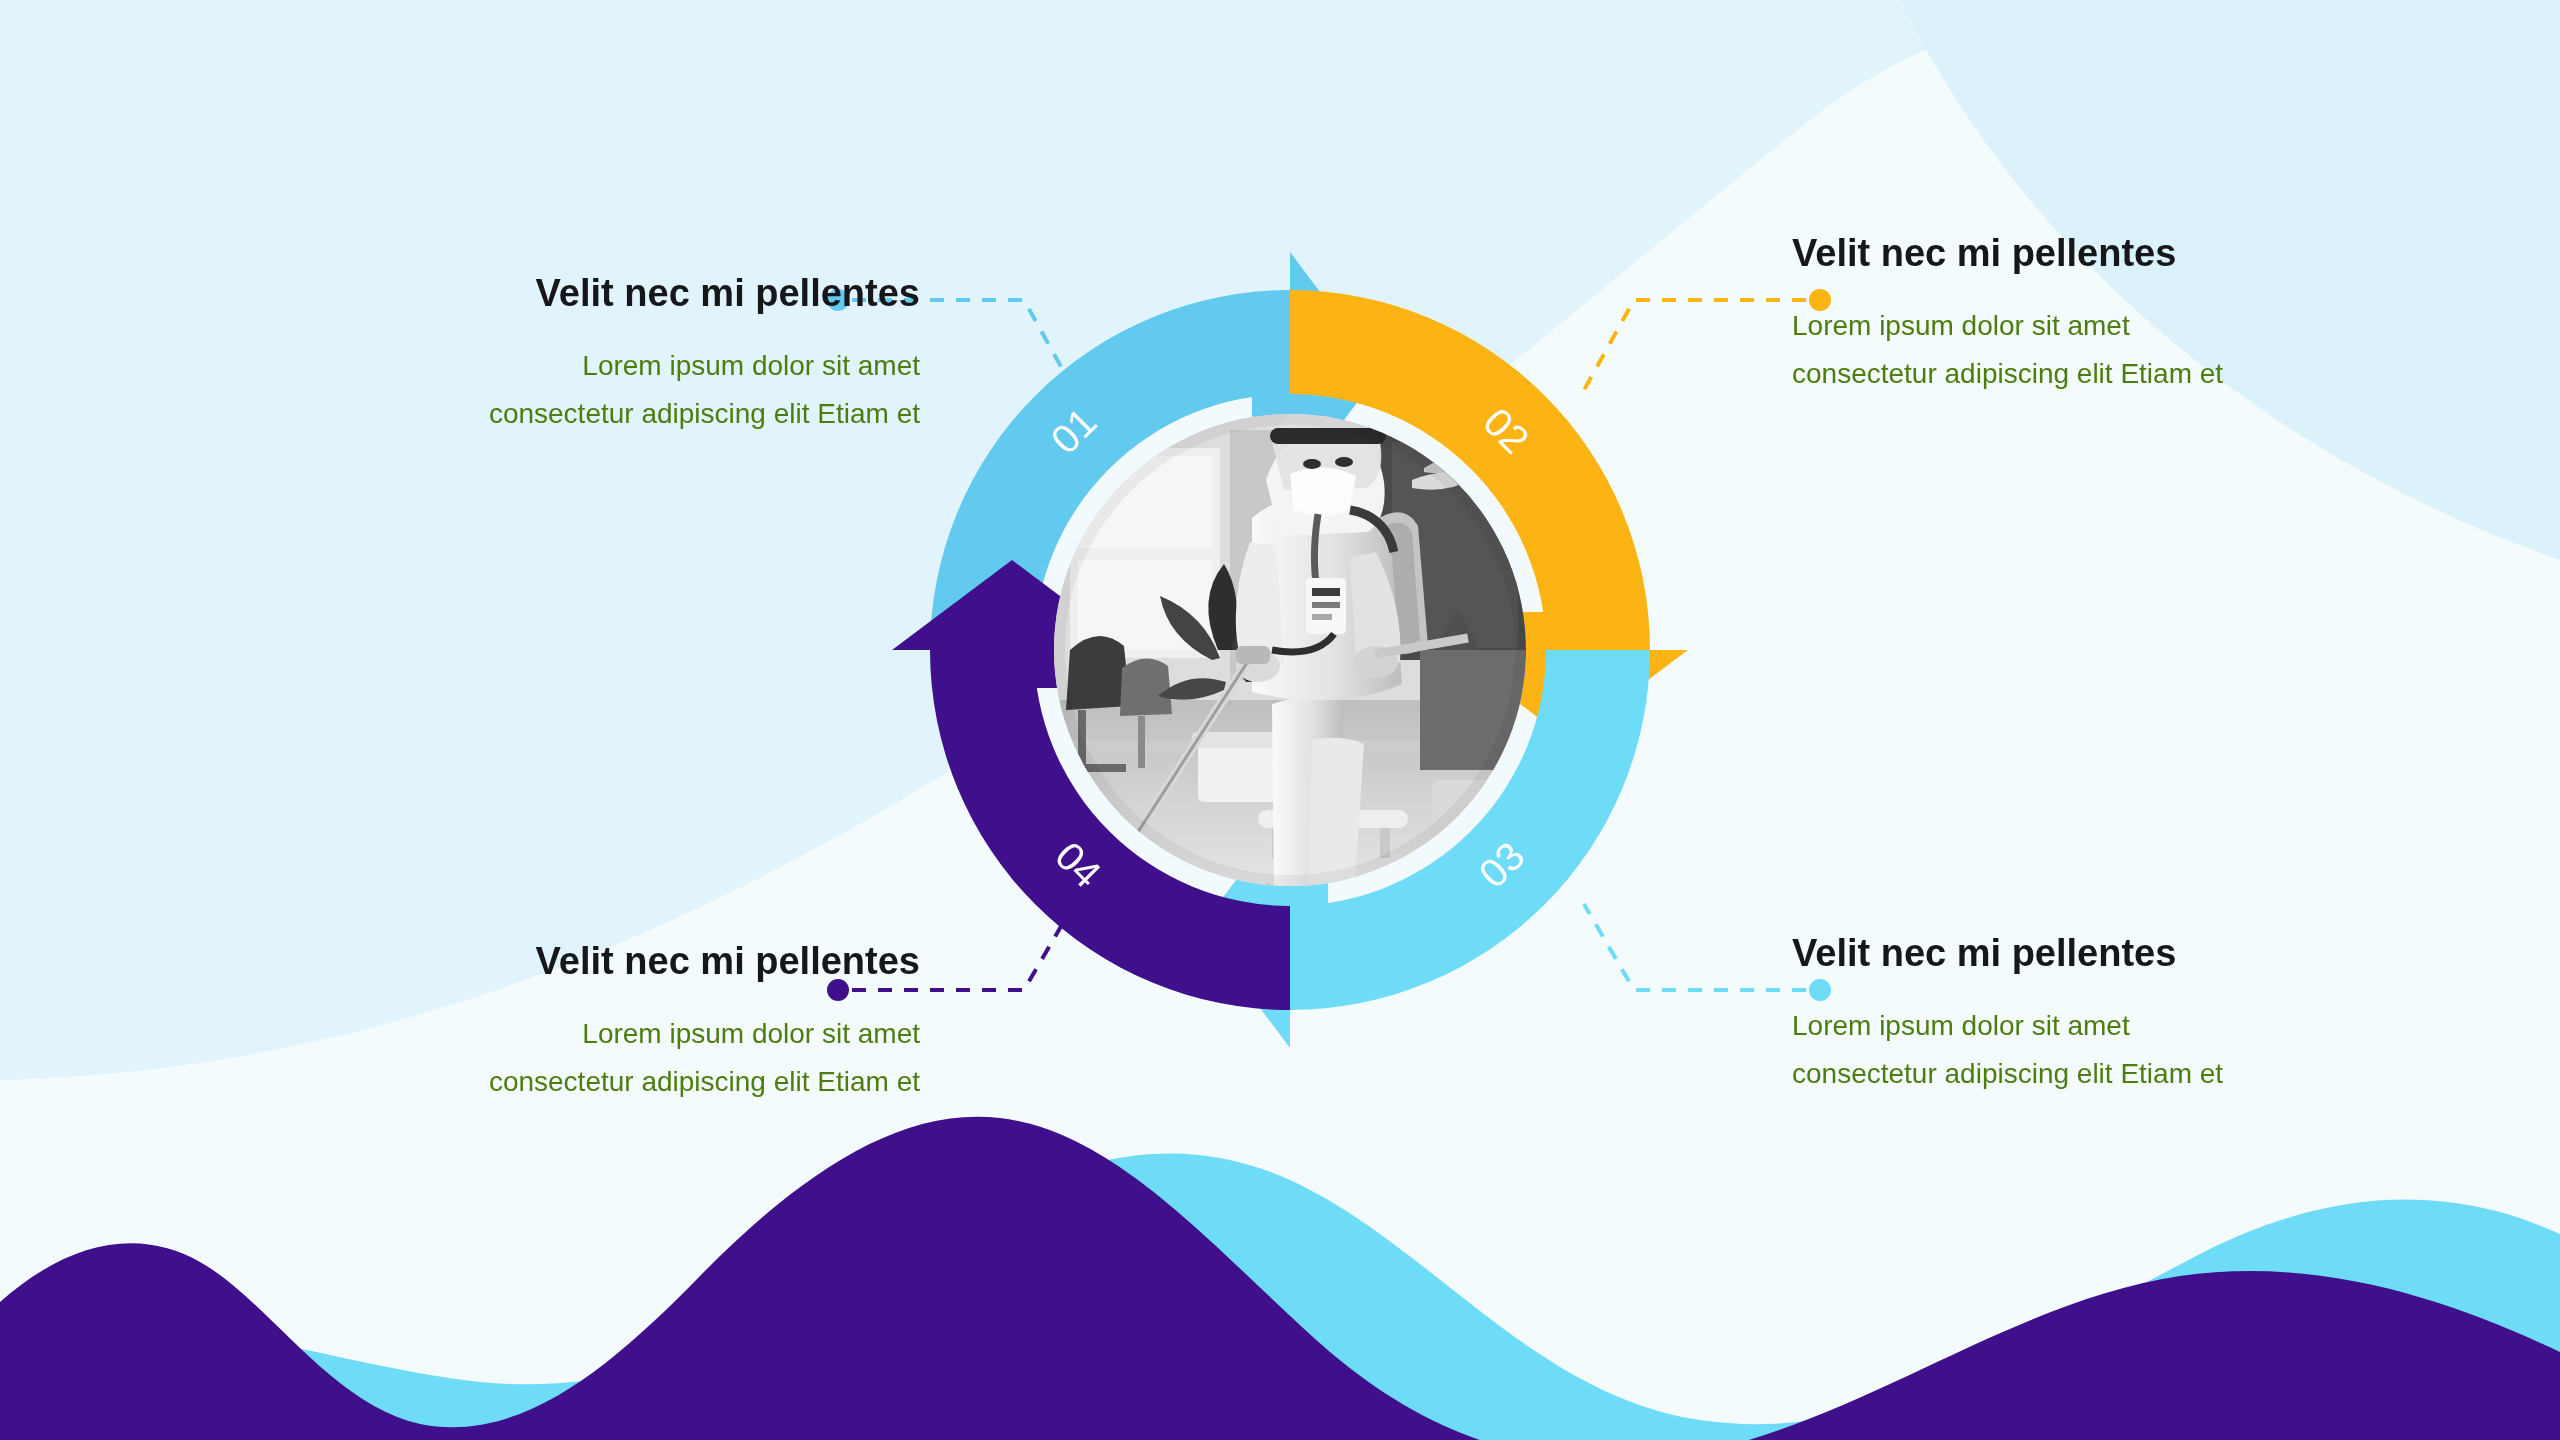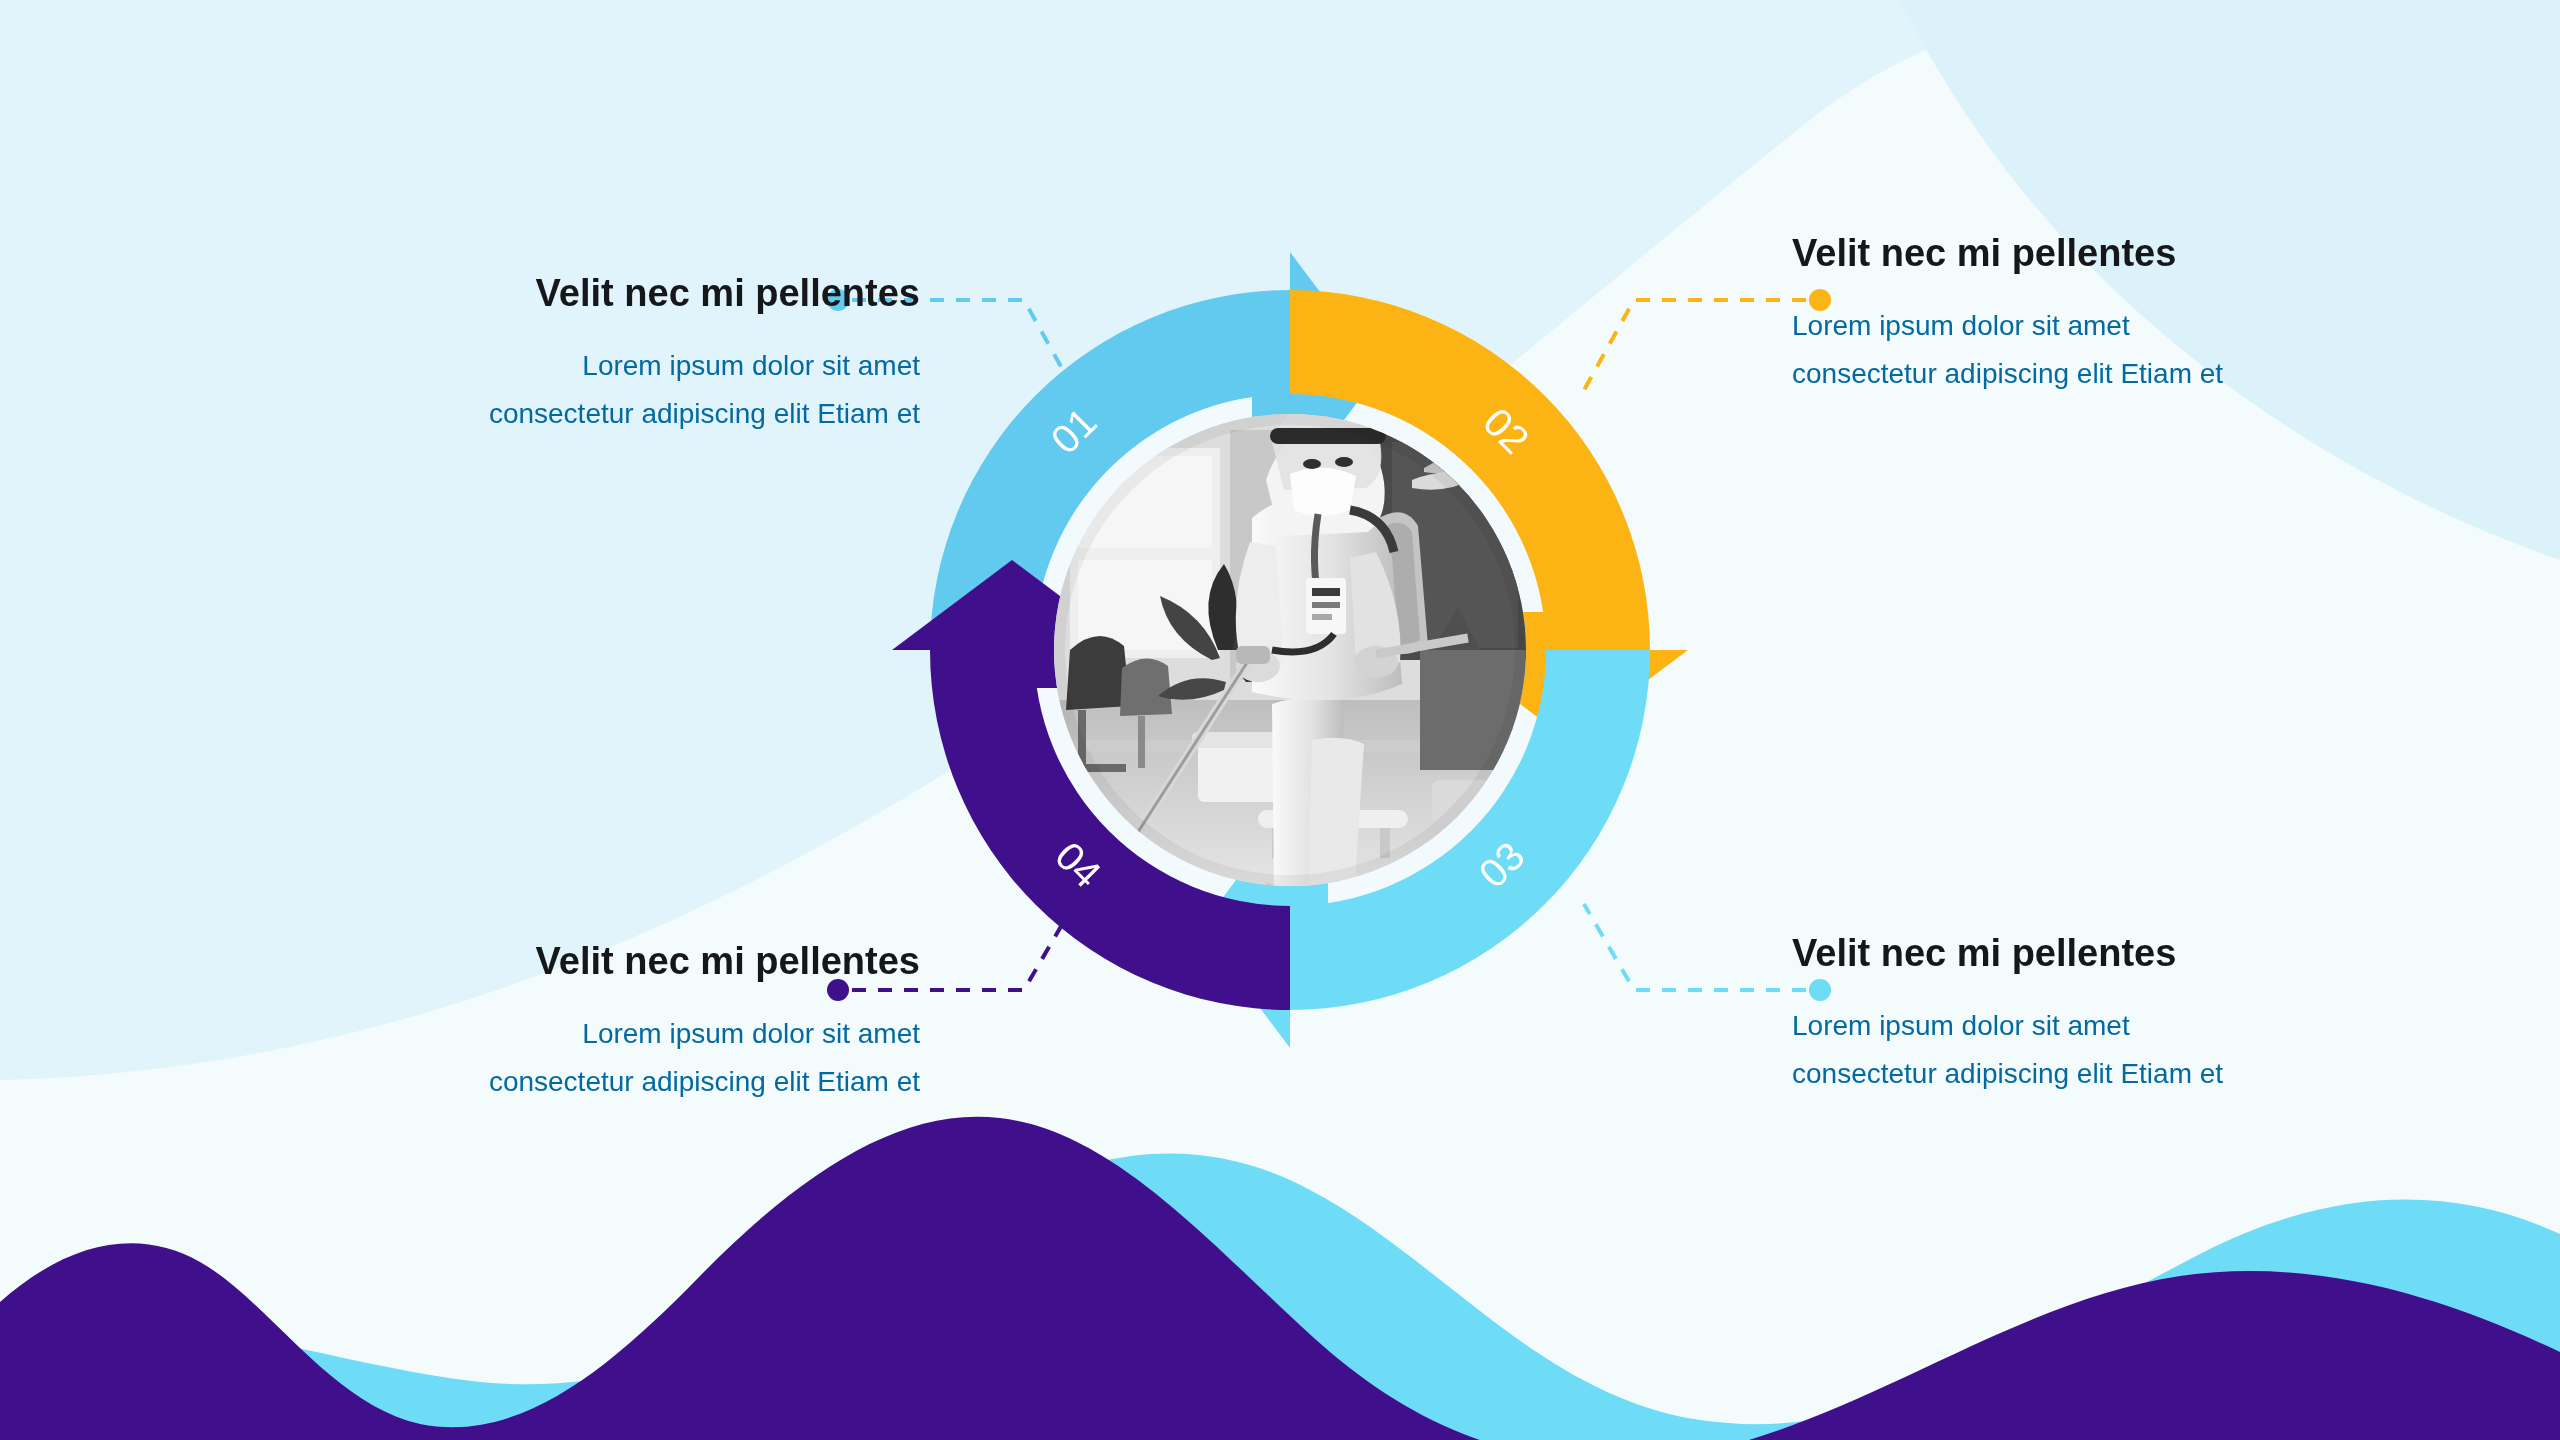--- a/index.html
+++ b/index.html
@@ -34,21 +34,21 @@
   .block .title {
     font-size: 38px;
     font-weight: bold;
     color: #16171A;
     margin: 0 0 26px 0;
     line-height: 1.15;
     white-space: nowrap;
   }
   .block .body {
     font-size: 28px;
-    color: #0369a1;
+    color: #4d7c0f;
     line-height: 1.72;
     margin: 0;
   }
   .block.right { text-align: left; }
   .block.left  { text-align: right; }
 
   #block-01 { left: 300px; top: 272px;  }
   #block-02 { left: 1792px; top: 232px; }
   #block-03 { left: 1792px; top: 932px; }
   #block-04 { left: 300px;  top: 940px; }

